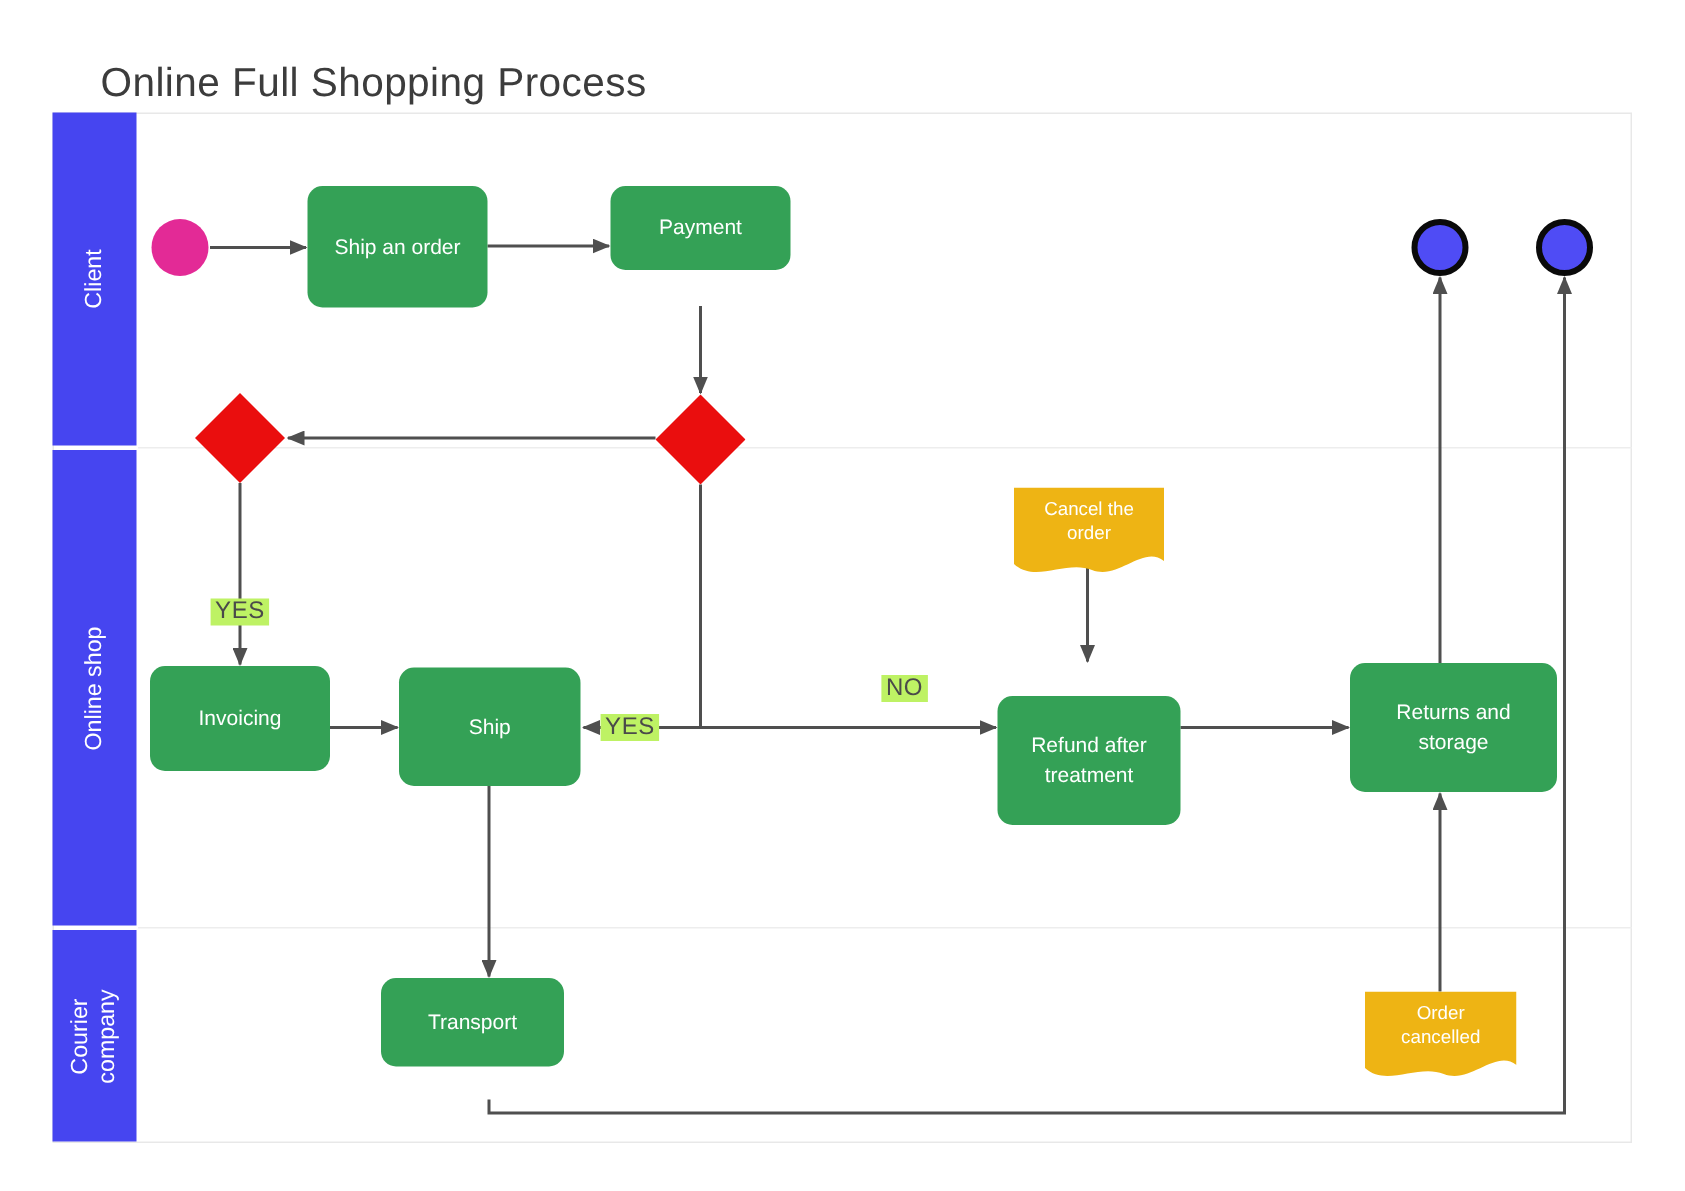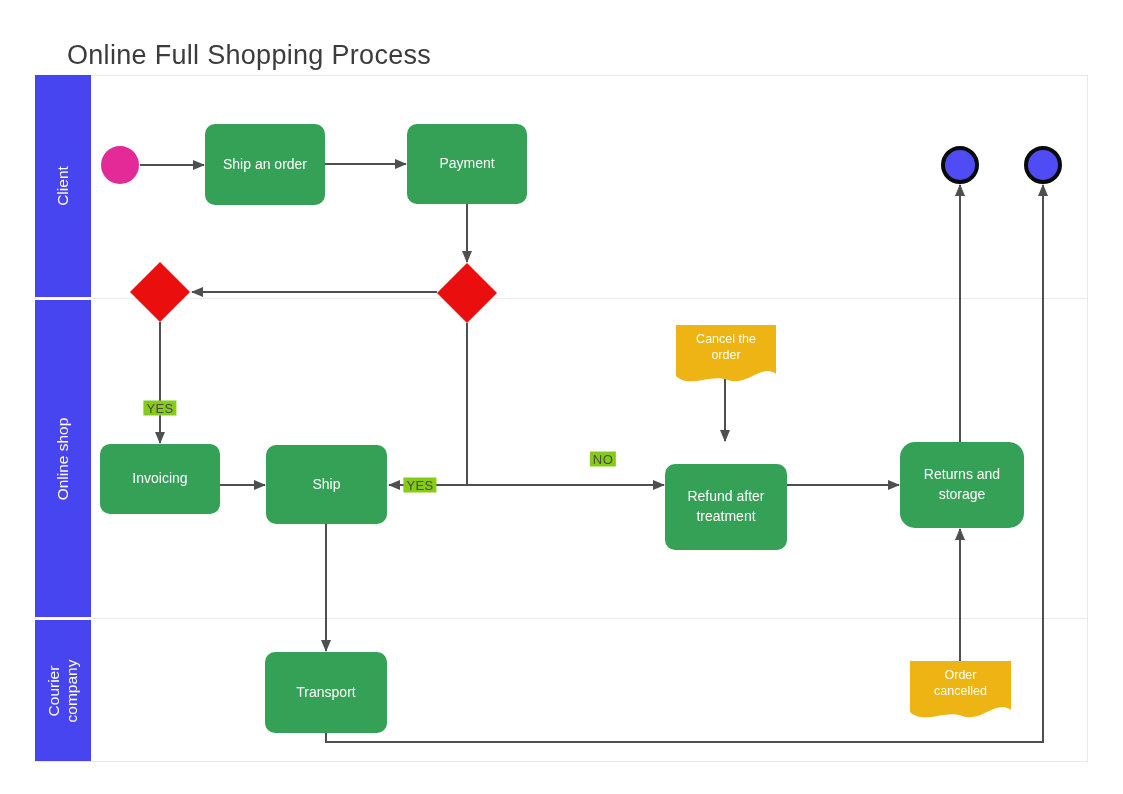--- a/index.html
+++ b/index.html
@@ -31,22 +31,22 @@
   .lane-label{
     position:absolute;top:50%;left:50%;
     transform:translate(-50%,-50%) rotate(-90deg);
     color:#ffffff;font-size:15.5px;white-space:nowrap;text-align:center;
     line-height:1.15;
   }
   .lane-2 .lane-label{white-space:normal;width:100px;}
   #connector-layer{position:absolute;left:0;top:0;pointer-events:none;}
   .edge-label{
     position:absolute;transform:translate(-50%,-50%);
-    background:#84cc16;color:var(--edge_label,#4a4a4a);
-    font-size:13px;letter-spacing:.4px;padding:0 3px;
+    background:#bef264;color:var(--edge_label,#4a4a4a);
+    font-size:16px;letter-spacing:.4px;padding:0 3px;
   }
   .node{position:absolute;box-sizing:border-box;}
   .node-task{
     background:var(--task,#34a156);border-radius:10px;color:var(--node_text,#fff);
     font-size:14px;line-height:1.4;display:flex;align-items:center;justify-content:center;
     text-align:center;padding:0 14px;
   }
   .node-start{background:var(--start,#e32a96);border-radius:50%;}
   .node-end{
     background:var(--end_fill,#4f4cf5);border:4px solid var(--end_border,#0a0a0a);
@@ -98,21 +98,21 @@
       <polyline points="960,442 960,185" fill="none" stroke="#4f4f4f" stroke-width="2" marker-end="url(#arrow)"></polyline>
       <polyline points="960,661 960,529" fill="none" stroke="#4f4f4f" stroke-width="2" marker-end="url(#arrow)"></polyline>
       <polyline points="326,524 326,651" fill="none" stroke="#4f4f4f" stroke-width="2" marker-end="url(#arrow)"></polyline>
       <polyline points="326,733 326,742 1043,742 1043,185" fill="none" stroke="#4f4f4f" stroke-width="2" marker-end="url(#arrow)"></polyline>
     </svg>
     <span class="edge-label" style="left: 160px; top: 408px;">YES</span>
     <span class="edge-label" style="left: 420px; top: 485px;">YES</span>
     <span class="edge-label" style="left: 603px; top: 459px;">NO</span>
     <div class="node node-start" style="left: 101px; top: 146px; width: 38px; height: 38px;"></div>
     <div class="node node-task" style="left: 205px; top: 124px; width: 120px; height: 81px;">Ship an order</div>
-    <div class="node node-task" style="left: 407px; top: 124px; width: 120px; height: 80px;">Payment</div>
+    <div class="node node-task" style="left: 407px; top: 124px; width: 120px; height: 56px;">Payment</div>
     <div class="node node-end" style="left: 941px; top: 146px; width: 38px; height: 38px;"></div>
     <div class="node node-end" style="left: 1024px; top: 146px; width: 38px; height: 38px;"></div>
     <div class="node node-decision" style="left: 437px; top: 263px; width: 60px; height: 60px;">
       <svg viewBox="0 0 60 60" preserveAspectRatio="none">
         <polygon points="30,0 60,30 30,60 0,30" fill="#ea0e0e"></polygon>
       </svg>
     </div>
     <div class="node node-decision" style="left: 130px; top: 262px; width: 60px; height: 60px;">
       <svg viewBox="0 0 60 60" preserveAspectRatio="none">
         <polygon points="30,0 60,30 30,60 0,30" fill="#ea0e0e"></polygon>
@@ -120,21 +120,21 @@
     </div>
     <div class="node node-note" style="left: 676px; top: 325px; width: 100px; height: 62px; padding-left: 41px;">
       <svg viewBox="0 0 100 62" preserveAspectRatio="none">
         <path d="M0 0 H100 V49 C86 38 70 62 52 55 C35 48 14 64 0 51 Z" fill="#eeb414"></path>
       </svg>
       <div class="note-text">Cancel the order</div>
     </div>
     <div class="node node-task" style="left: 100px; top: 444px; width: 120px; height: 70px;">Invoicing</div>
     <div class="node node-task" style="left: 266px; top: 445px; width: 121px; height: 79px;">Ship</div>
     <div class="node node-task" style="left: 665px; top: 442px; width: 122px; height: 86px; margin-top: 22px;">Refund after treatment</div>
-    <div class="node node-task" style="left: 900px; top: 442px; width: 124px; height: 86px; border-radius: 15px;">Returns and storage</div>
-    <div class="node node-task" style="left: 265px; top: 652px; width: 122px; height: 81px;">Transport</div>
+    <div class="node node-task" style="left: 900px; top: 442px; width: 138px; height: 86px;">Returns and storage</div>
+    <div class="node node-task" style="left: 254px; top: 652px; width: 122px; height: 59px;">Transport</div>
     <div class="node node-note" style="left: 910px; top: 661px; width: 101px; height: 62px;">
       <svg viewBox="0 0 100 62" preserveAspectRatio="none">
         <path d="M0 0 H100 V49 C86 38 70 62 52 55 C35 48 14 64 0 51 Z" fill="#eeb414"></path>
       </svg>
       <div class="note-text">Order cancelled</div>
     </div>
   </div>
 
 </body></html>

